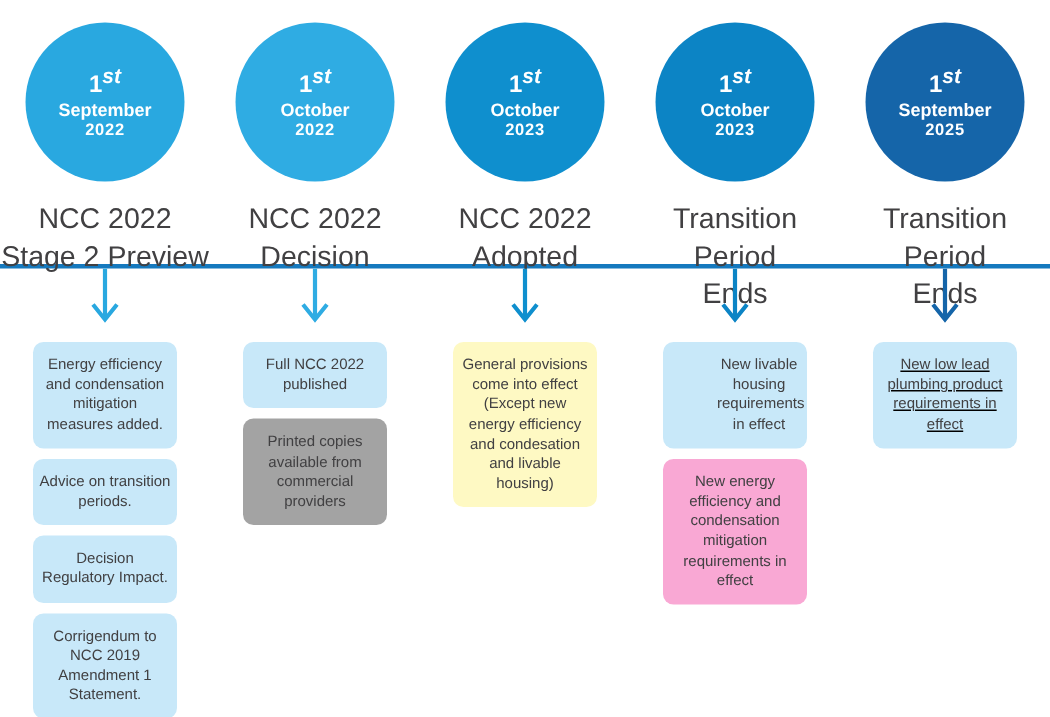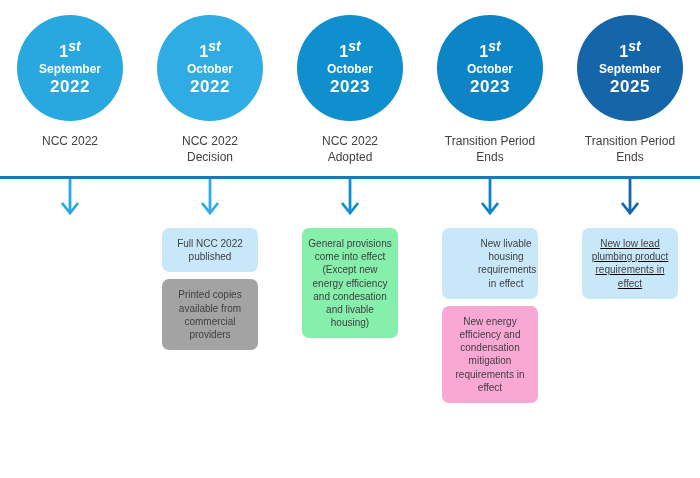--- a/index.html
+++ b/index.html
@@ -12,25 +12,25 @@
 
   .circle {
     width: 106px; height: 106px; border-radius: 50%;
     margin: 15px auto 0 auto;
     display: flex; flex-direction: column; align-items: center; justify-content: center;
     color: #ffffff; font-weight: 700; text-align: center; line-height: 1.22;
   }
   .d-day  { font-size: 16px; }
   .d-day sup { font-size: 14px; vertical-align: super; font-style: italic; }
   .d-month { font-size: 12px; }
-  .d-year { font-size: 17px; letter-spacing: 0.5px; }
+  .d-year { font-size: 11px; letter-spacing: 0.5px; }
 
   .label {
     margin-top: 13px; text-align: center;
-    font-size: 12px; color: #414042; line-height: 1.32;
+    font-size: 19px; color: #414042; line-height: 1.32;
   }
 
   .hline { position: absolute; left: 0; top: 176px; width: 700px; height: 3px; }
 
   .arrow { position: absolute; top: 179px; width: 22px; height: 38px; }
   .arrow.a0 { left: 59px; } .arrow.a1 { left: 199px; } .arrow.a2 { left: 339px; }
   .arrow.a3 { left: 479px; } .arrow.a4 { left: 619px; }
 
   .boxes {
     position: absolute; top: 228px; width: 96px;
@@ -53,20 +53,21 @@
   <div class="hline" style="background-color: rgb(21, 121, 190);"></div>
 
   <div class="col c0">
     <div class="circle" style="background-color: rgb(41, 168, 224);">
       <div class="d-day"><span>1</span><sup>st</sup></div>
       <div class="d-month">September</div>
       <div class="d-year">2022</div>
     </div>
     <div class="label">
       <div>NCC 2022</div>
+      <div>Stage 2 Preview</div>
     </div>
   </div>
 
   <div class="col c1">
     <div class="circle" style="background-color: rgb(47, 172, 227);">
       <div class="d-day"><span>1</span><sup>st</sup></div>
       <div class="d-month">October</div>
       <div class="d-year">2022</div>
     </div>
     <div class="label">
@@ -125,26 +126,32 @@
   </svg>
   <svg class="arrow a3" viewBox="0 0 22 38">
     <line x1="11" y1="0" x2="11" y2="32" stroke-width="2.8" stroke="#0C84C5"></line>
     <polyline points="3,24 11,34 19,24" fill="none" stroke-width="2.8" stroke="#0C84C5"></polyline>
   </svg>
   <svg class="arrow a4" viewBox="0 0 22 38">
     <line x1="11" y1="0" x2="11" y2="32" stroke-width="2.8" stroke="#1565A9"></line>
     <polyline points="3,24 11,34 19,24" fill="none" stroke-width="2.8" stroke="#1565A9"></polyline>
   </svg>
 
+  <div class="boxes b0">
+    <div class="box" style="background-color: rgb(200, 232, 249);">Energy efficiency and condensation mitigation measures added.</div>
+    <div class="box" style="background-color: rgb(200, 232, 249);">Advice on transition periods.</div>
+    <div class="box" style="background-color: rgb(200, 232, 249);">Decision Regulatory Impact.</div>
+    <div class="box" style="background-color: rgb(200, 232, 249);">Corrigendum to NCC 2019 Amendment 1 Statement.</div>
+  </div>
   <div class="boxes b1">
     <div class="box" style="background-color: rgb(200, 232, 249);">Full NCC 2022 published</div>
     <div class="box" style="background-color: #a3a3a3;">Printed copies available from commercial providers</div>
   </div>
   <div class="boxes b2">
-    <div class="box" style="background-color: #86efac;">General provisions come into effect (Except new energy efficiency and condesation and livable housing)</div>
+    <div class="box" style="background-color: #fef9c3;">General provisions come into effect (Except new energy efficiency and condesation and livable housing)</div>
   </div>
   <div class="boxes b3">
     <div class="box" style="background-color: rgb(200, 232, 249); padding-left: 36px;">New livable housing requirements in effect</div>
     <div class="box" style="background-color: #f9a8d4;">New energy efficiency and condensation mitigation requirements in effect</div>
   </div>
   <div class="boxes b4">
     <div class="box" style="background-color: rgb(200, 232, 249);">New low lead plumbing product requirements in effect</div>
   </div>
 
 </div>

